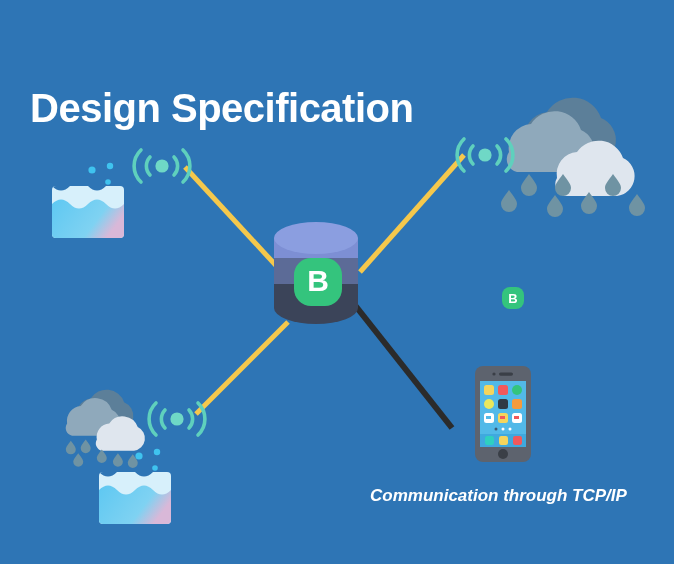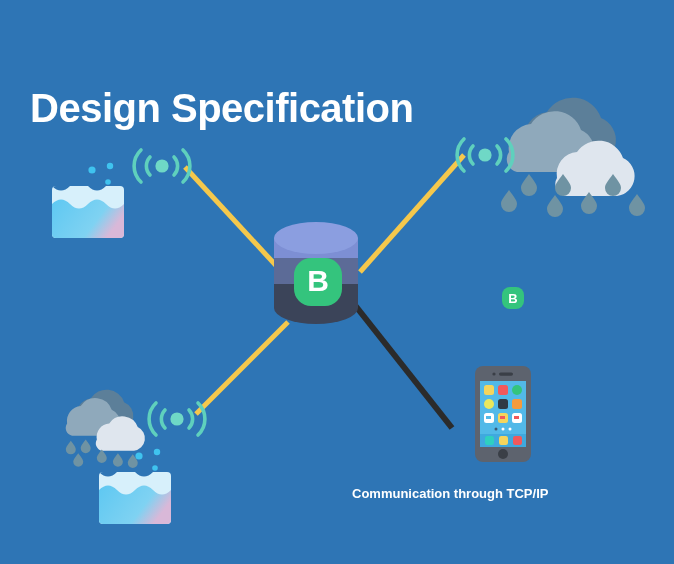--- a/index.html
+++ b/index.html
@@ -14,25 +14,26 @@
   .title{
     position:absolute;left:30px;top:40px;
     color:#ffffff;
     font-size:40px;
     font-weight:bold;
     letter-spacing:-0.5px;
     white-space:nowrap;
     margin-top:46px;
   }
   .caption{
-    position:absolute;left:352px;top:486px;
+    position:absolute;left:370px;top:486px;
     color:#ffffff;
-    font-size:13px;
+    font-size:17px;
     font-weight:bold;
     white-space:nowrap;
+    font-style:italic;
   }
   .node{position:absolute;}
   svg{display:block;overflow:visible;}
   .lines{position:absolute;left:0;top:0;width:674px;height:564px;pointer-events:none;}
 </style>
 </head>
 <body style="background: rgb(46, 117, 181);">
 
 <div id="stage">
 

